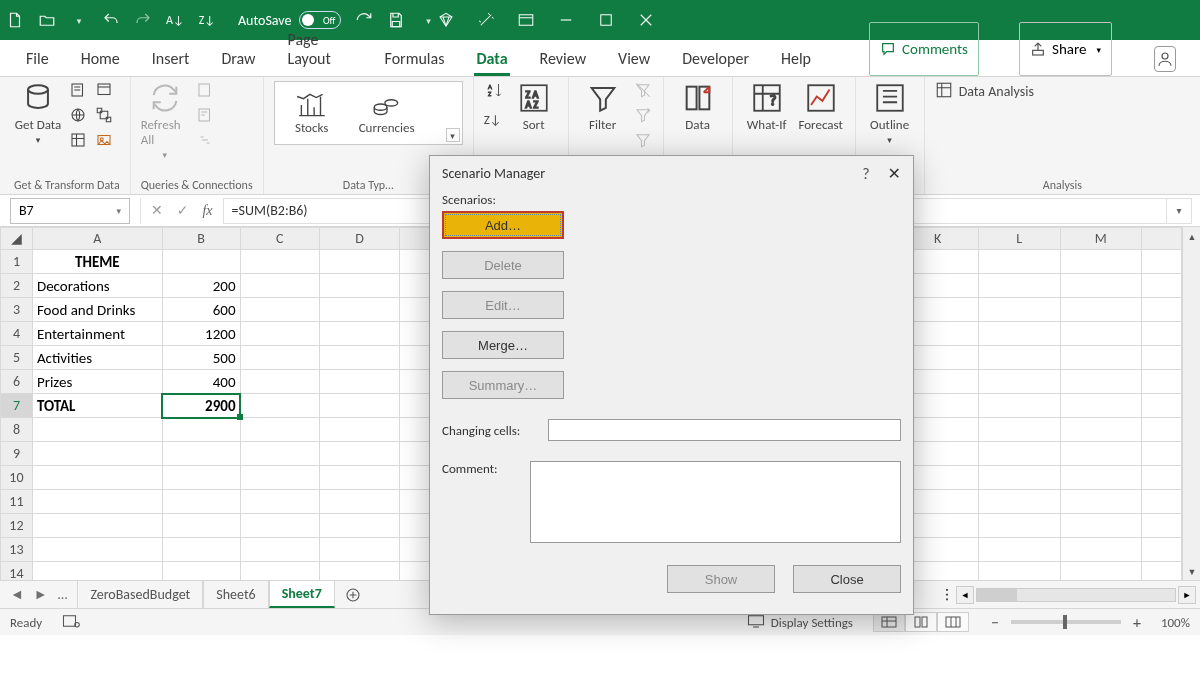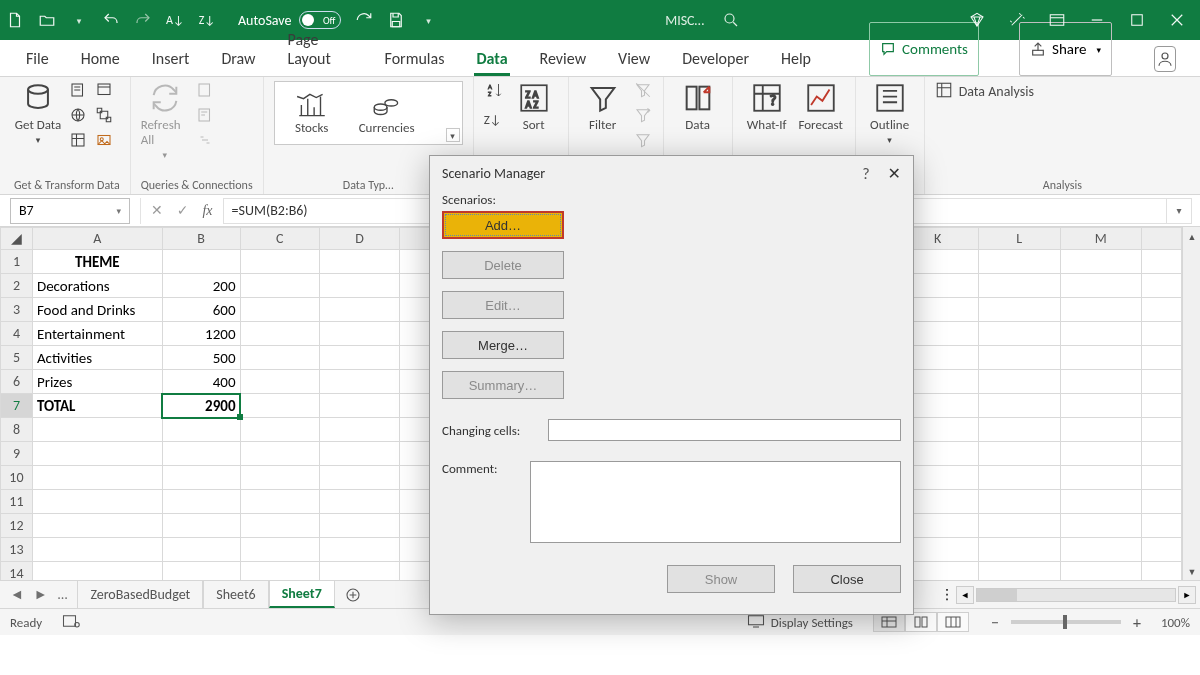--- a/index.html
+++ b/index.html
@@ -160,27 +160,20 @@
         </svg>
       </span>
     <span class="tb-icon">
         <svg viewBox="0 0 24 24" fill="none" stroke="#fff" stroke-width="1.6">
           <path d="M5 3h11l3 3v15H5z"></path>
           <path d="M8 3v5h7V3"></path>
           <path d="M7 14h10v7H7z"></path>
         </svg>
       </span>
     <span class="tb-icon" style="font-size:9px;color:#dfeee4;">▾</span>
-  </div>
-  <div class="center">
-    <span class="doc-title">MISC…</span>
-    <span class="search-icn"><svg viewBox="0 0 24 24" fill="none" stroke="#dfeee4" stroke-width="1.6">
-          <circle cx="10" cy="10" r="6"></circle>
-          <path d="M20 20l-5-5"></path>
-        </svg></span>
   </div>
   <div class="right">
     <span class="tb-icon">
         <svg viewBox="0 0 24 24" fill="none" stroke="#fff" stroke-width="1.4">
           <path d="M4 8l8-5 8 5-8 12z"></path>
           <path d="M4 8h16M8 8l4 12M16 8l-4 12"></path>
         </svg>
       </span>
     <span class="tb-icon">
         <svg viewBox="0 0 24 24" fill="none" stroke="#fff" stroke-width="1.4">

